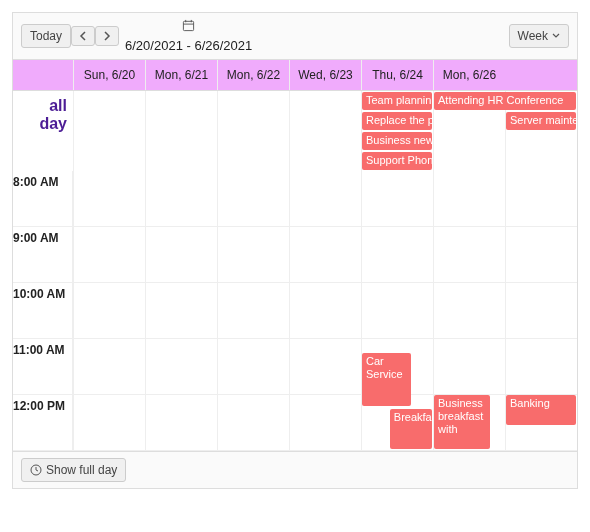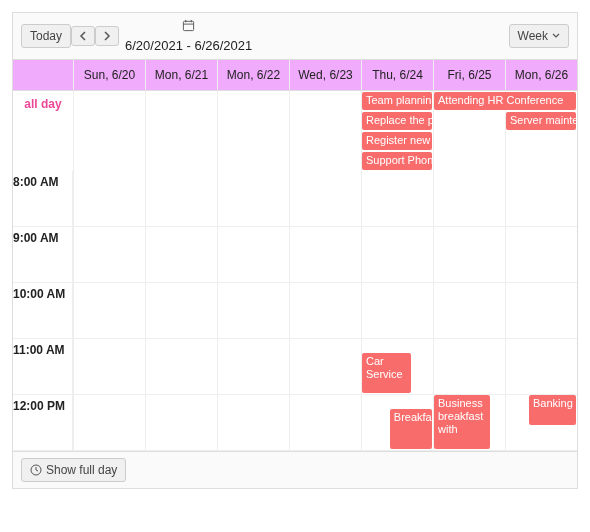--- a/index.html
+++ b/index.html
@@ -55,24 +55,24 @@
     padding: 8px 4px;
     text-align: center;
     font-size: 12px;
     color: #222;
     border-left: 1px solid #eee;
     font-weight: 500;
   }
   .header-cell:first-child { border-left: none; }
   .allday-label {
     padding: 6px 6px;
-    text-align: center;
-    font-size: 12px;
+    text-align: right;
+    font-size: 16px;
     font-weight: 600;
-    color: #ec4899;
+    color: #4c1d95;
   }
   .time-grid {
     position: relative;
   }
   .hour-row {
     display: grid;
     grid-template-columns: 60px repeat(7, 1fr);
     height: 56px;
     border-bottom: 1px solid #eee;
   }
@@ -183,21 +183,20 @@
     </button>
   </div>
 
   <div class="header-row">
     <div class="header-cell"></div>
     <div class="header-cell">Sun, 6/20</div>
     <div class="header-cell">Mon, 6/21</div>
     <div class="header-cell">Mon, 6/22</div>
     <div class="header-cell">Wed, 6/23</div>
     <div class="header-cell">Thu, 6/24</div>
-    <div class="header-cell">Fri, 6/25</div>
     <div class="header-cell">Mon, 6/26</div>
   </div>
 
   <div class="allday-grid">
     <div class="allday-label">all day</div>
     <div class="allday-body">
 
       <div class="cell-bg" style="grid-column:1"></div>
       <div class="cell-bg" style="grid-column:2"></div>
       <div class="cell-bg" style="grid-column:3"></div>
@@ -205,21 +204,21 @@
       <div class="cell-bg" style="grid-column:5"></div>
       <div class="cell-bg" style="grid-column:6"></div>
       <div class="cell-bg" style="grid-column:7"></div>
 
       <div class="ev" style="grid-column:5;grid-row:1">Team planning</div>
       <div class="ev" style="grid-column:6 / span 2;grid-row:1">Attending HR Conference</div>
 
       <div class="ev" style="grid-column:5;grid-row:2">Replace the printer</div>
       <div class="ev" style="grid-column:7;grid-row:2">Server maintenance</div>
 
-      <div class="ev" style="grid-column:5;grid-row:3">Register new</div>
+      <div class="ev" style="grid-column:5;grid-row:3">Business new</div>
 
       <div class="ev" style="grid-column:5;grid-row:4">Support Phone</div>
     </div>
   </div>
 
   <div class="time-grid">
     <div class="hour-row">
       <div class="hour-label">8:00 AM</div>
       <div class="hour-cell"></div>
         <div class="hour-cell"></div>
@@ -270,28 +269,28 @@
         <div class="hour-cell"></div>
     </div>
 
     <div class="timed-events">
       <div class="day-col"></div>
       <div class="day-col"></div>
       <div class="day-col"></div>
       <div class="day-col"></div>
       <div class="day-col">
 
-        <div class="tevent" style="top:182px;height:40px;left:1px;right:30%;">Car Service</div>
+        <div class="tevent" style="top:182px;height:53px;left:1px;right:30%;">Car Service</div>
         <div class="tevent" style="top:238px;height:40px;left:40%;right:1px;">Breakfast</div>
       </div>
       <div class="day-col">
         <div class="tevent" style="top:224px;height:54px;left:1px;right:15px;">Business breakfast with</div>
       </div>
       <div class="day-col">
-        <div class="tevent" style="top:224px;height:30px;left:1px;right:1px;margin-left:23px;">Banking</div>
+        <div class="tevent" style="top:224px;height:30px;left:1px;right:1px;">Banking</div>
       </div>
     </div>
   </div>
 
   <div class="footer">
     <button class="btn">
       <span>
         <svg width="12" height="12" viewBox="0 0 12 12">
             <circle cx="6" cy="6" r="5" fill="none" stroke="#555"></circle>
             <path d="M6 3 V6 L8 7" stroke="#555" fill="none"></path>

